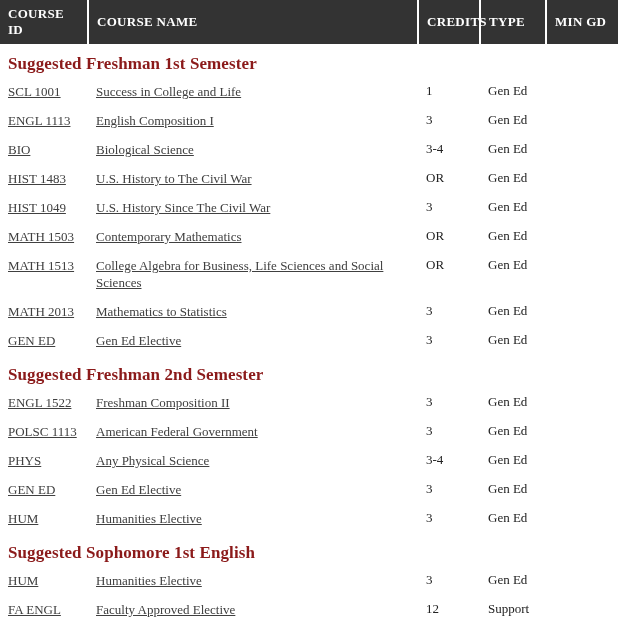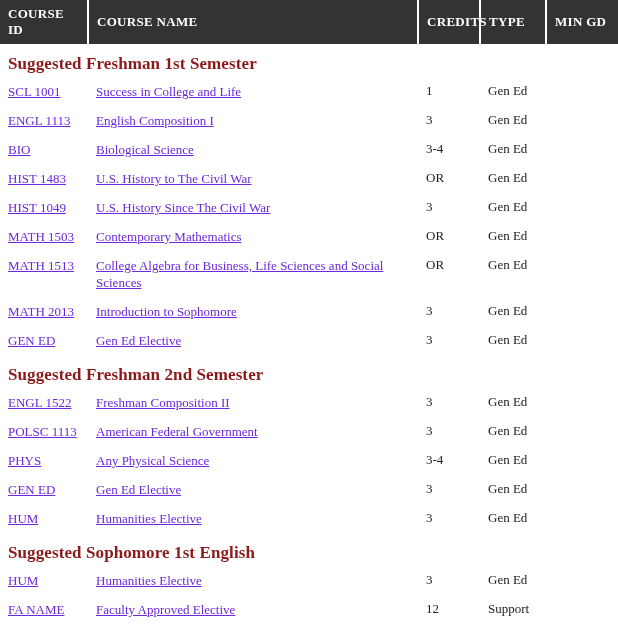--- a/index.html
+++ b/index.html
@@ -58,21 +58,21 @@
     letter-spacing: 0.1px;
   }
   tbody tr.course-row td {
     padding: 6px 6px 6px 8px;
     font-size: 13px;
     font-family: "Liberation Serif", serif;
     vertical-align: top;
     color: #222222;
   }
   .link {
-    color: #6d28d9;
+    color: #404040;
     text-decoration: underline;
     cursor: pointer;
     font-size: 13px;
     line-height: 17px;
     display: inline-block;
   }
   td.cell-id .link { white-space: nowrap; }
   td.cell-credits, td.cell-type, td.cell-min {
     color: #222222;
     font-size: 13px;
@@ -153,21 +153,21 @@
         </tr>
         <tr class="course-row">
           <td class="cell-id"><a class="link">MATH 1513</a></td>
           <td class="cell-name"><a class="link">College Algebra for Business, Life Sciences and Social Sciences</a></td>
           <td class="cell-credits">OR</td>
           <td class="cell-type">Gen Ed</td>
           <td class="cell-min"></td>
         </tr>
         <tr class="course-row">
           <td class="cell-id"><a class="link">MATH 2013</a></td>
-          <td class="cell-name"><a class="link">Introduction to Sophomore</a></td>
+          <td class="cell-name"><a class="link">Mathematics to Statistics</a></td>
           <td class="cell-credits">3</td>
           <td class="cell-type">Gen Ed</td>
           <td class="cell-min"></td>
         </tr>
         <tr class="course-row">
           <td class="cell-id"><a class="link">GEN ED</a></td>
           <td class="cell-name"><a class="link">Gen Ed Elective</a></td>
           <td class="cell-credits">3</td>
           <td class="cell-type">Gen Ed</td>
           <td class="cell-min"></td>
@@ -218,21 +218,21 @@
           </td>
         </tr>
         <tr class="course-row">
           <td class="cell-id"><a class="link">HUM</a></td>
           <td class="cell-name"><a class="link">Humanities Elective</a></td>
           <td class="cell-credits">3</td>
           <td class="cell-type">Gen Ed</td>
           <td class="cell-min"></td>
         </tr>
         <tr class="course-row">
-          <td class="cell-id"><a class="link">FA NAME</a></td>
+          <td class="cell-id"><a class="link">FA ENGL</a></td>
           <td class="cell-name"><a class="link">Faculty Approved Elective</a></td>
           <td class="cell-credits">12</td>
           <td class="cell-type">Support</td>
           <td class="cell-min"></td>
         </tr>
         <tr class="section-row">
           <td colspan="5">
             <div class="section-title">Suggested Sophomore 2nd Semester</div>
           </td>
         </tr>

